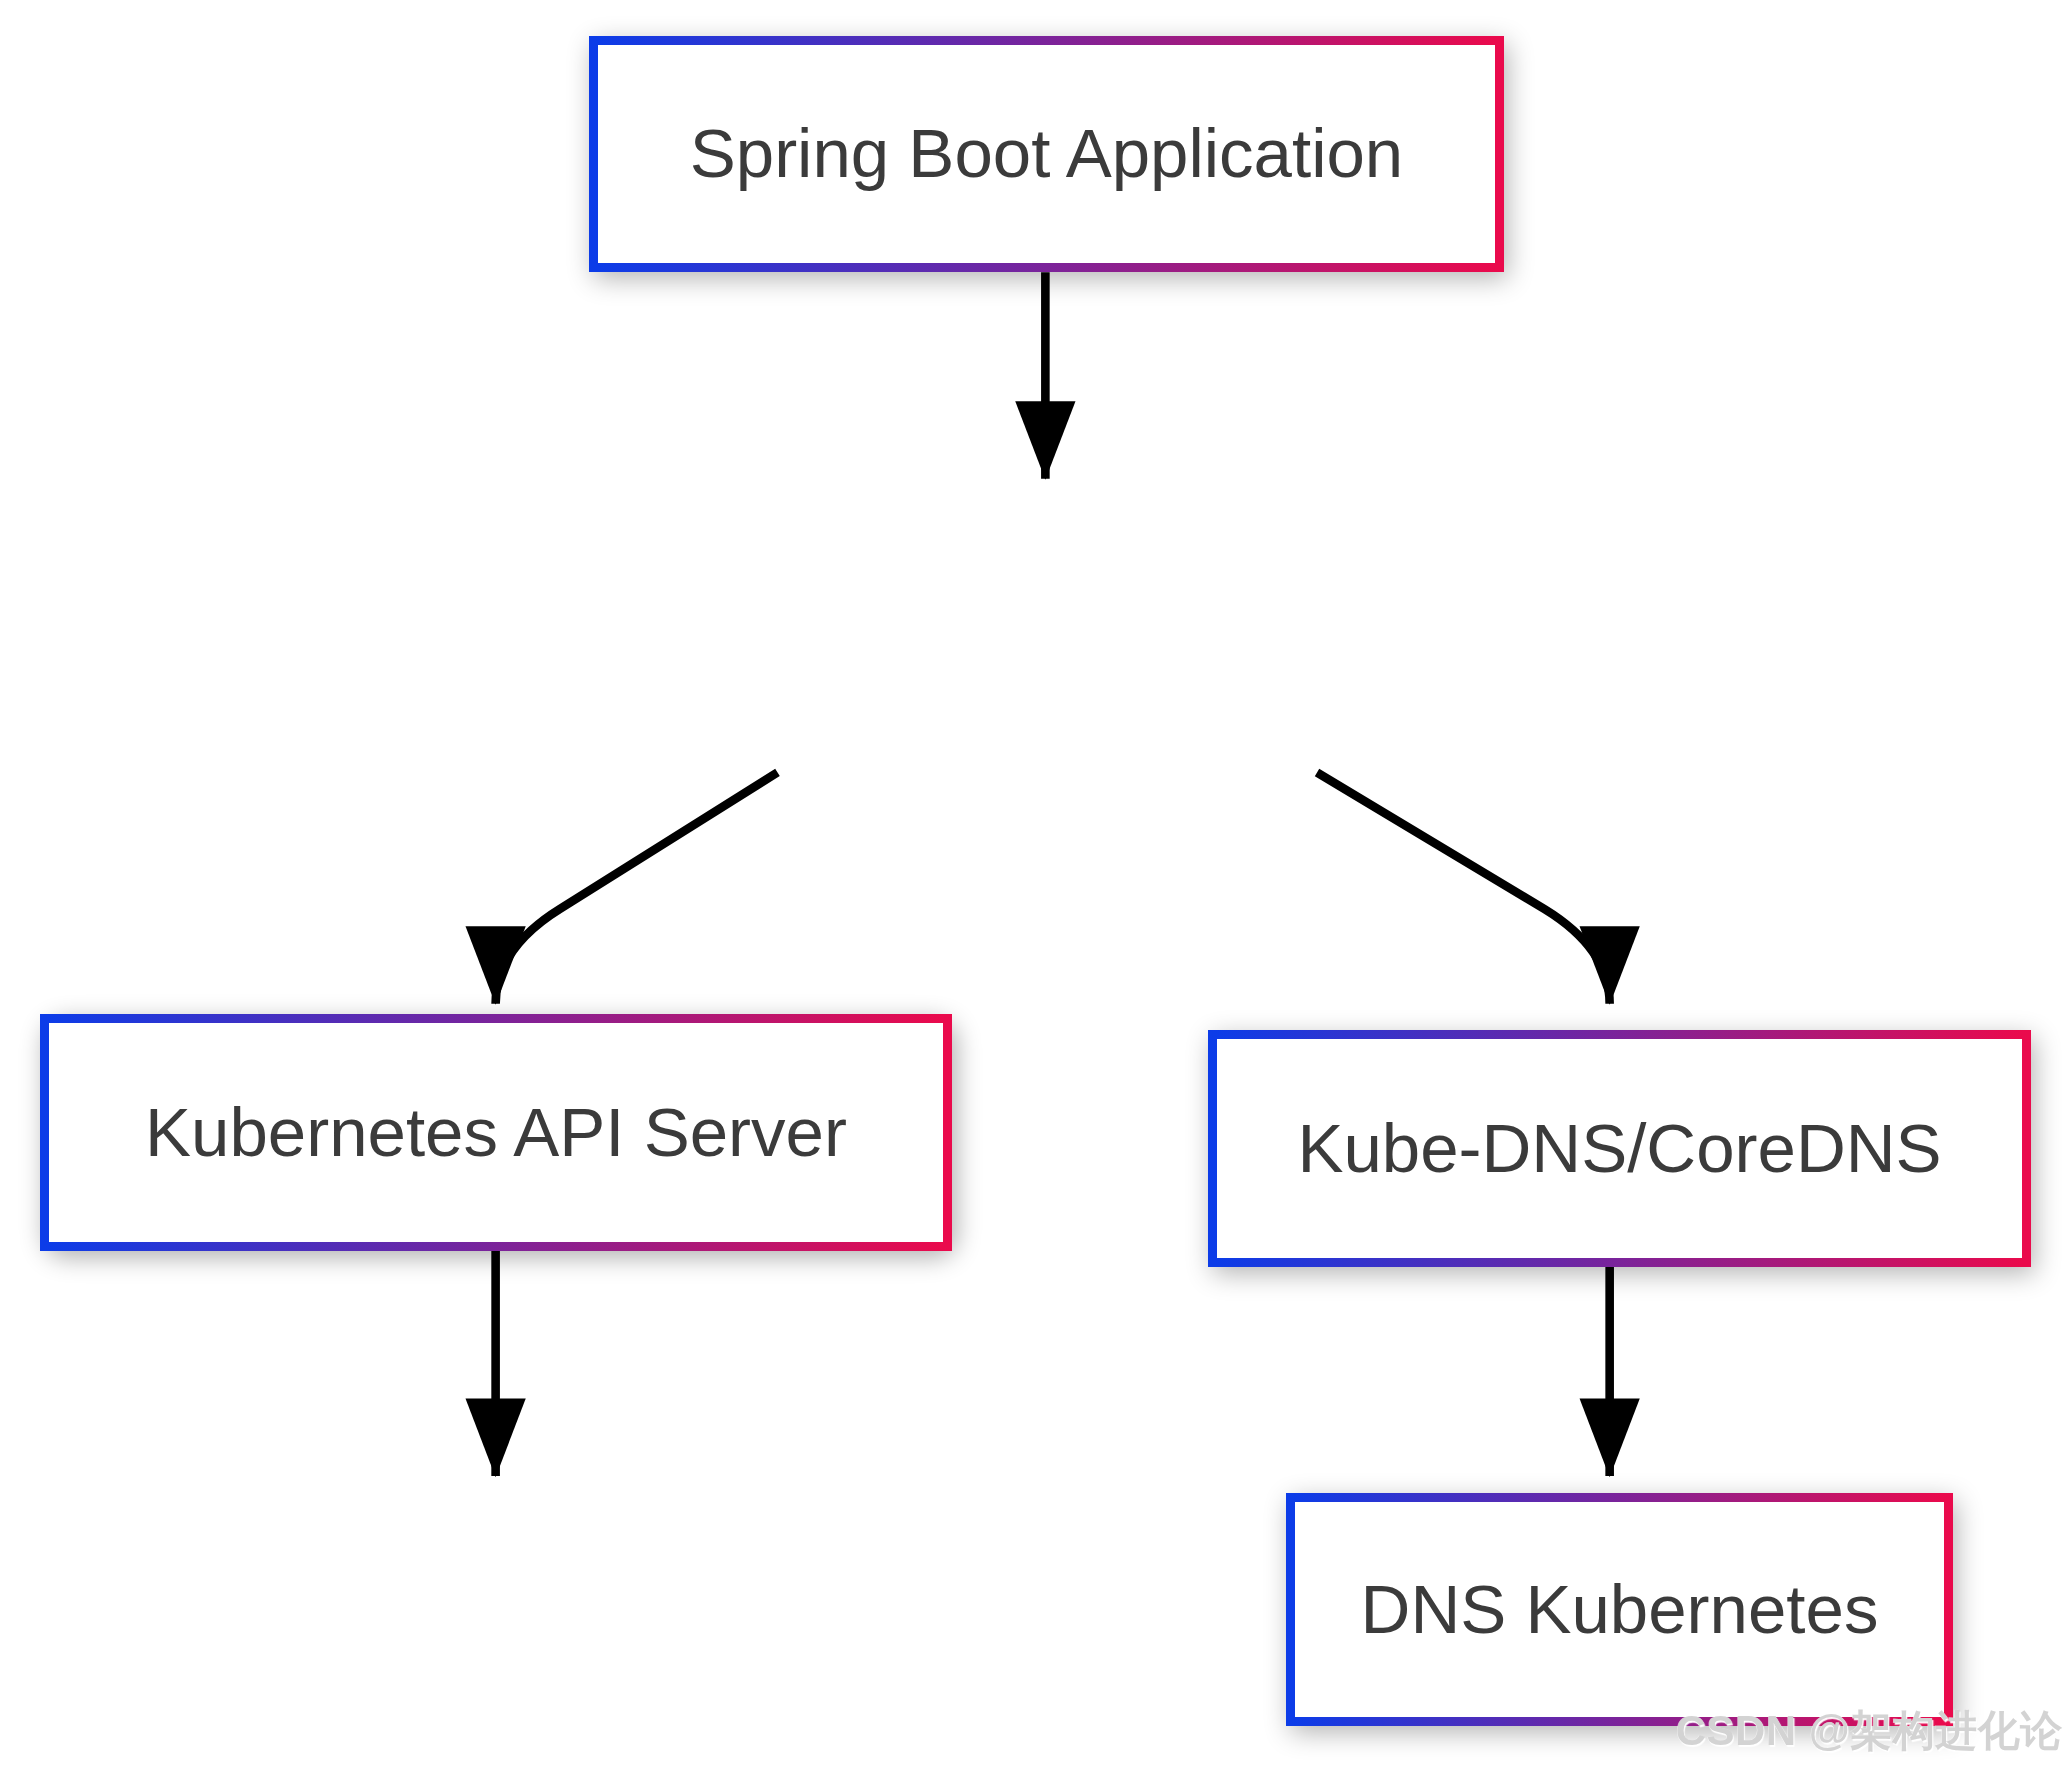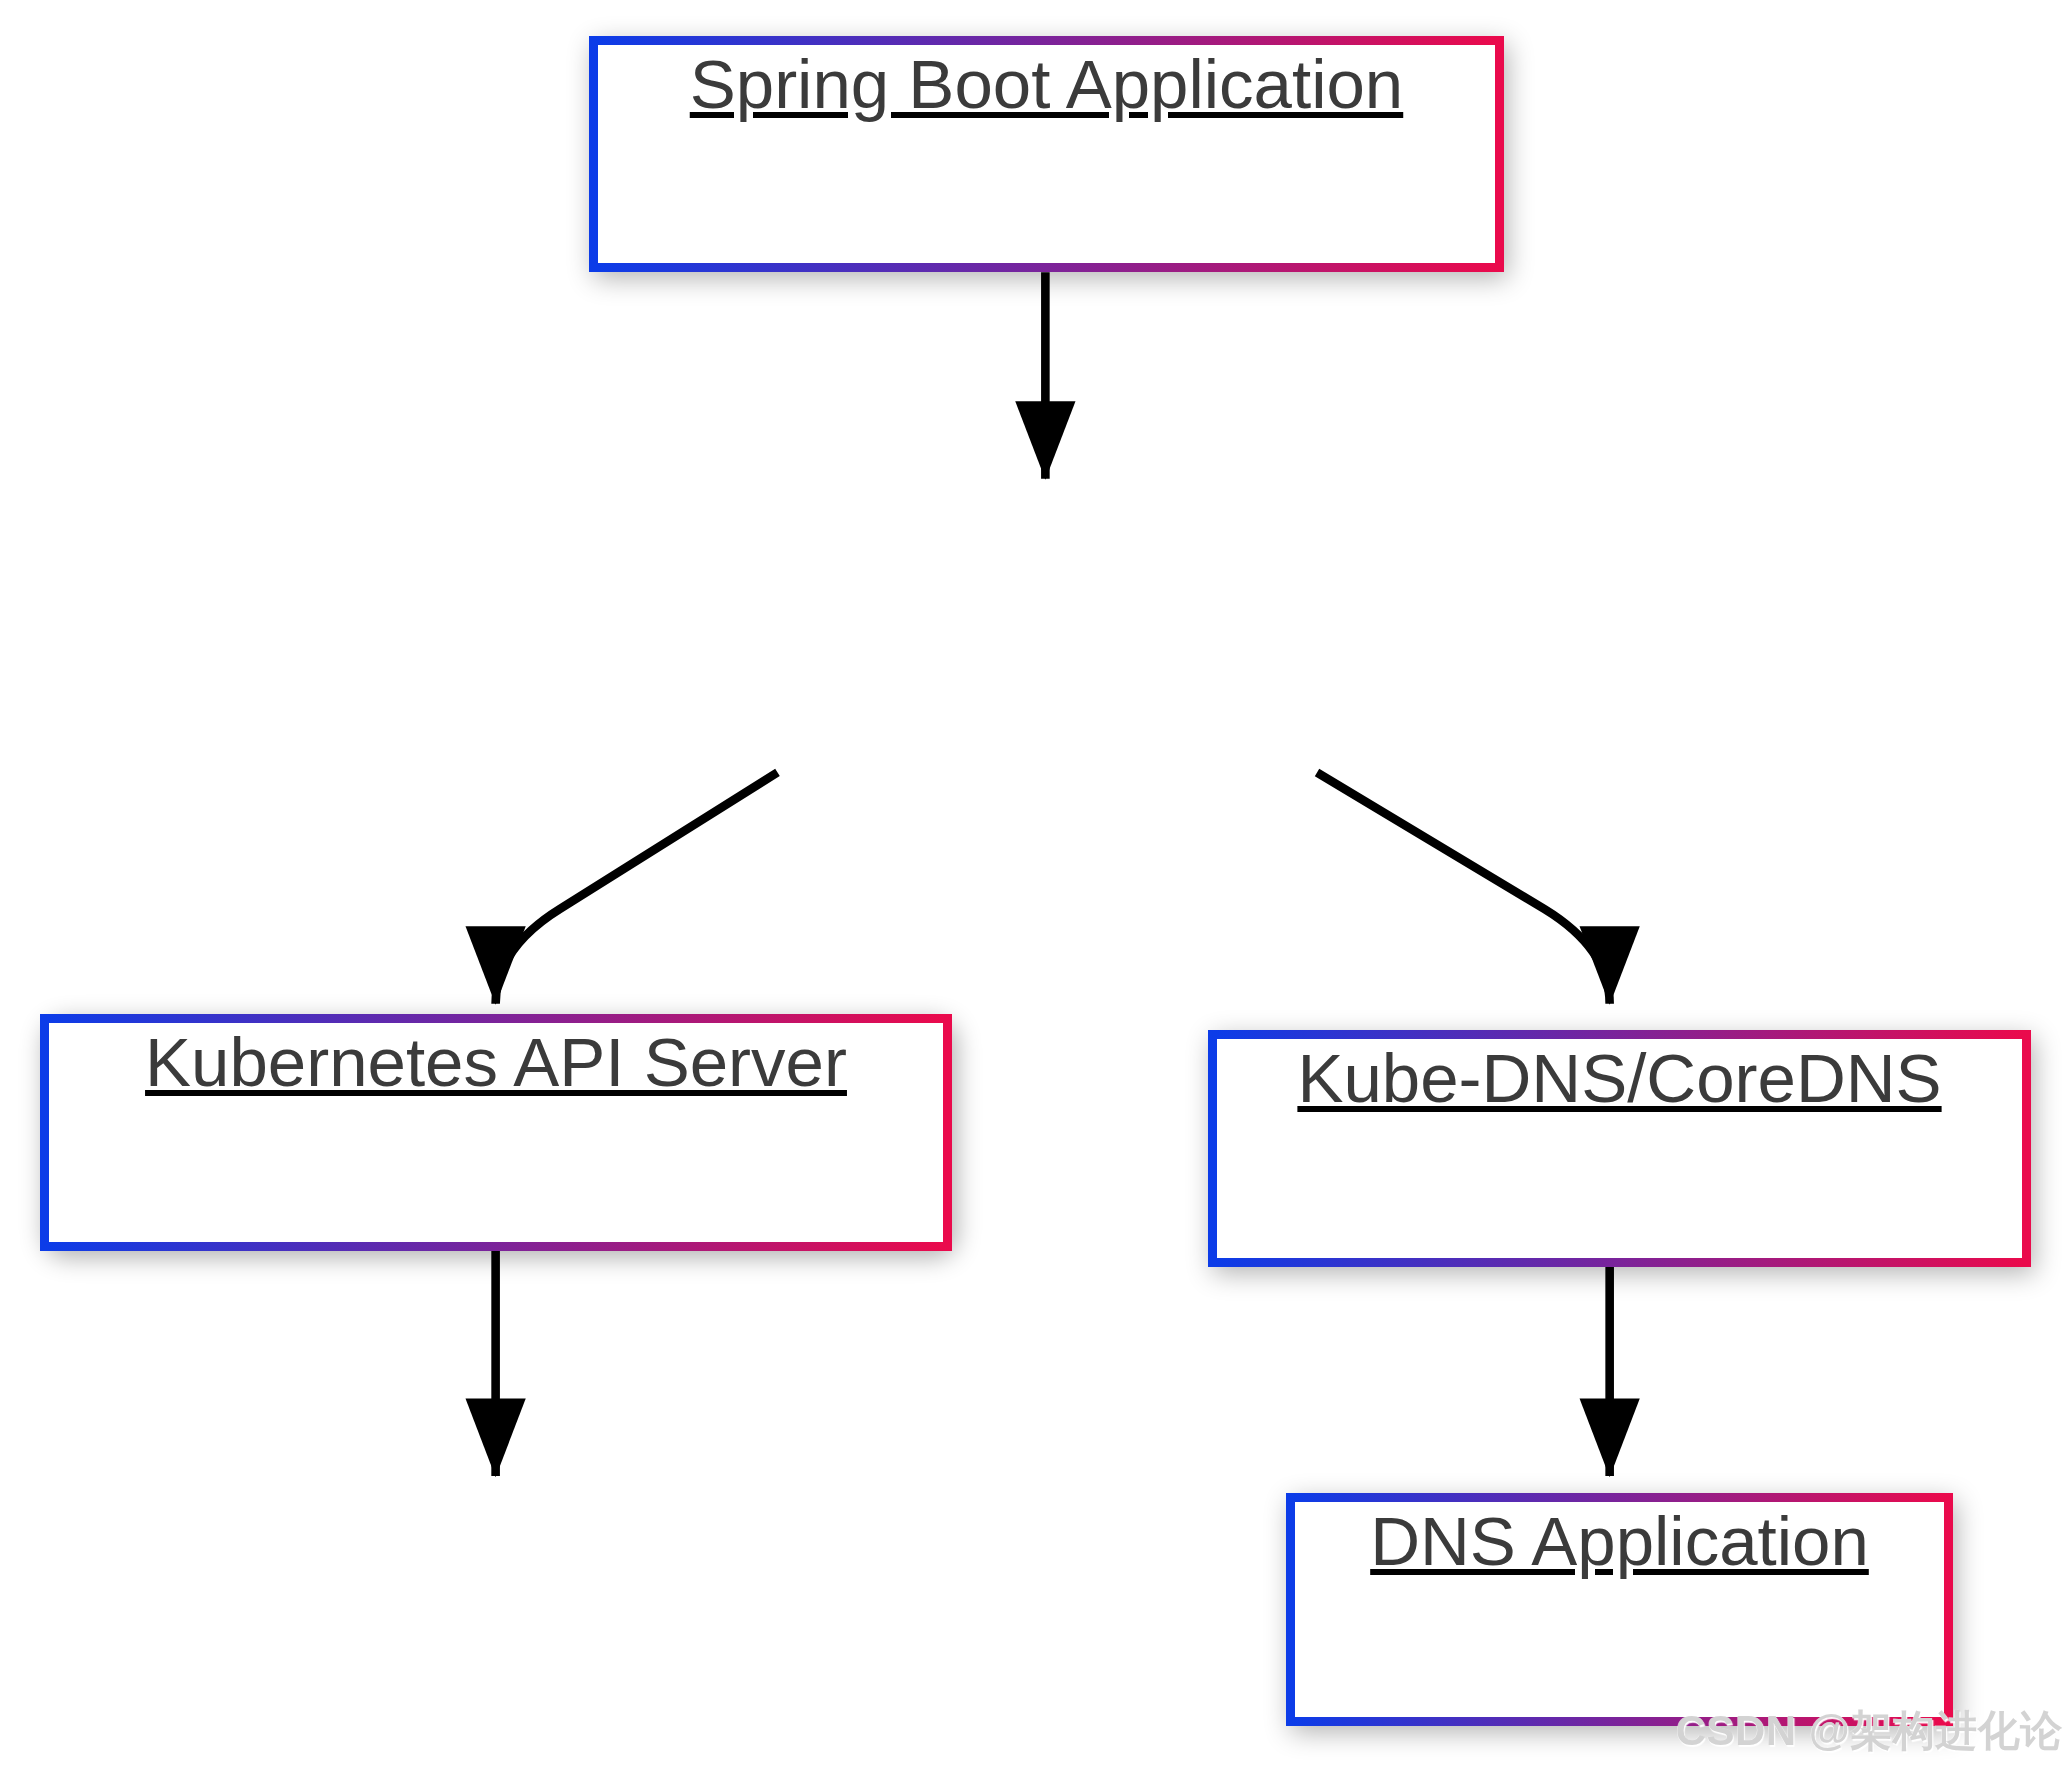--- a/index.html
+++ b/index.html
@@ -40,23 +40,23 @@
     stroke:none;
   }
   .node{
     position:absolute;
     box-sizing:border-box;
     background:var(--node-background);
     border:9.7px solid;
     border-image:linear-gradient(90deg,var(--node-border-gradient-start),var(--node-border-gradient-end)) 1;
     box-shadow:4.3px 6.5px 25px rgba(0,0,0,0.30);
     display:flex;
+    align-items:center;
     justify-content:center;
     z-index:2;
-    text-decoration:underline;
   }
   .node-label{
     font-size:69px;
     line-height:1.15;
     color:var(--node-text);
     white-space:nowrap;
   }
   
   .node-1{left:589px; top:36px;   width:915px; height:236px;}
   .node-2{left:576px; top:525px;  width:948px; height:249px;}
@@ -103,19 +103,19 @@
   <div class="node node-3">
     <span class="node-label">Kubernetes API Server</span>
   </div>
 
   <div class="node node-4">
     <span class="node-label">Kube-DNS/CoreDNS</span>
   </div>
 
 
   <div class="node node-6">
-    <span class="node-label">DNS Application</span>
+    <span class="node-label">DNS Kubernetes</span>
   </div>
 
   <div class="watermark">CSDN @架构进化论</div>
 
 </div>
 
 
 </body></html>

